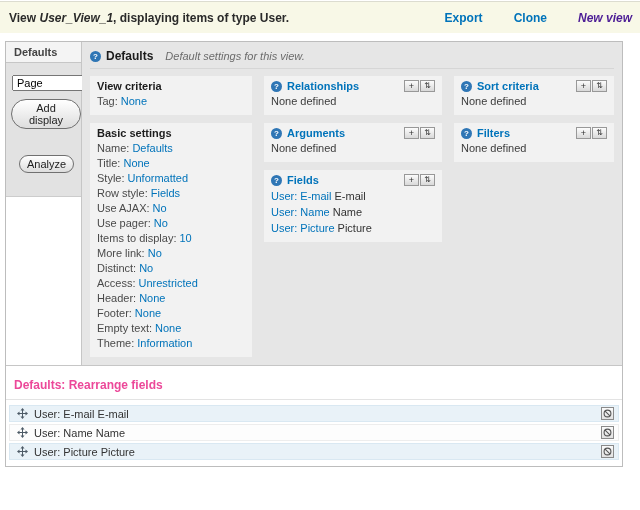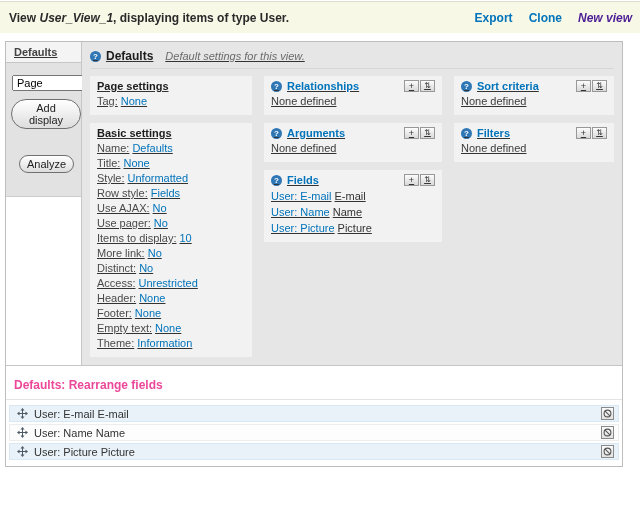--- a/index.html
+++ b/index.html
@@ -20,32 +20,32 @@
     background: #f8f8e7;
     height: 32px;
     display: flex;
     align-items: center;
     padding: 0 8px 0 9px;
     font-size: 12px;
     font-weight: bold;
     color: #2a2a2a;
   }
   .header-title em { font-style: italic; }
-  .header-links { margin-left: auto; display: flex; gap: 16px; align-items: center; }
+  .header-links { margin-left: auto; display: flex; gap: 31px; align-items: center; }
   .header-links a { color: #0073ba; font-weight: bold; font-size: 12px; }
   .header-links a.new-view { color: #4c1d95; font-style: italic; }
 
   
   .views-container {
     margin: 8px 17px 0 5px;      
     border: 1px solid #bdbdbd;
     background: #fff;
   }
 
-  .tabs-region { display: flex; min-height: 308px; background: #e5e5e5; text-decoration: underline; }
+  .tabs-region { display: flex; min-height: 308px; background: #e5e5e5; }
 
   
   .sidebar {
     width: 76px;
     background: #ffffff;
     border-right: 1px solid #c6c6c6;
     flex: none;
   }
   .display-tab {
     height: 21px;
@@ -210,21 +210,21 @@
       <div class="area-heading">
         <span class="help-icon">?</span>
         <span class="title">Defaults</span>
         <span class="desc">Default settings for this view.</span>
       </div>
 
       <div class="columns">
 
         <div class="col-1">
           <div class="box">
-            <div class="box-title-plain">Page settings</div>
+            <div class="box-title-plain">View criteria</div>
             <div class="setting-line">
               <span class="lbl">Tag:</span><a href="#">None</a>
             </div>
           </div>
 
           <div class="box">
             <div class="box-title-plain">Basic settings</div>
             <div class="setting-line"><span class="lbl">Name:</span><a href="#">Defaults</a></div>
             <div class="setting-line"><span class="lbl">Title:</span><a href="#">None</a></div>
             <div class="setting-line"><span class="lbl">Style:</span><a href="#">Unformatted</a></div>

